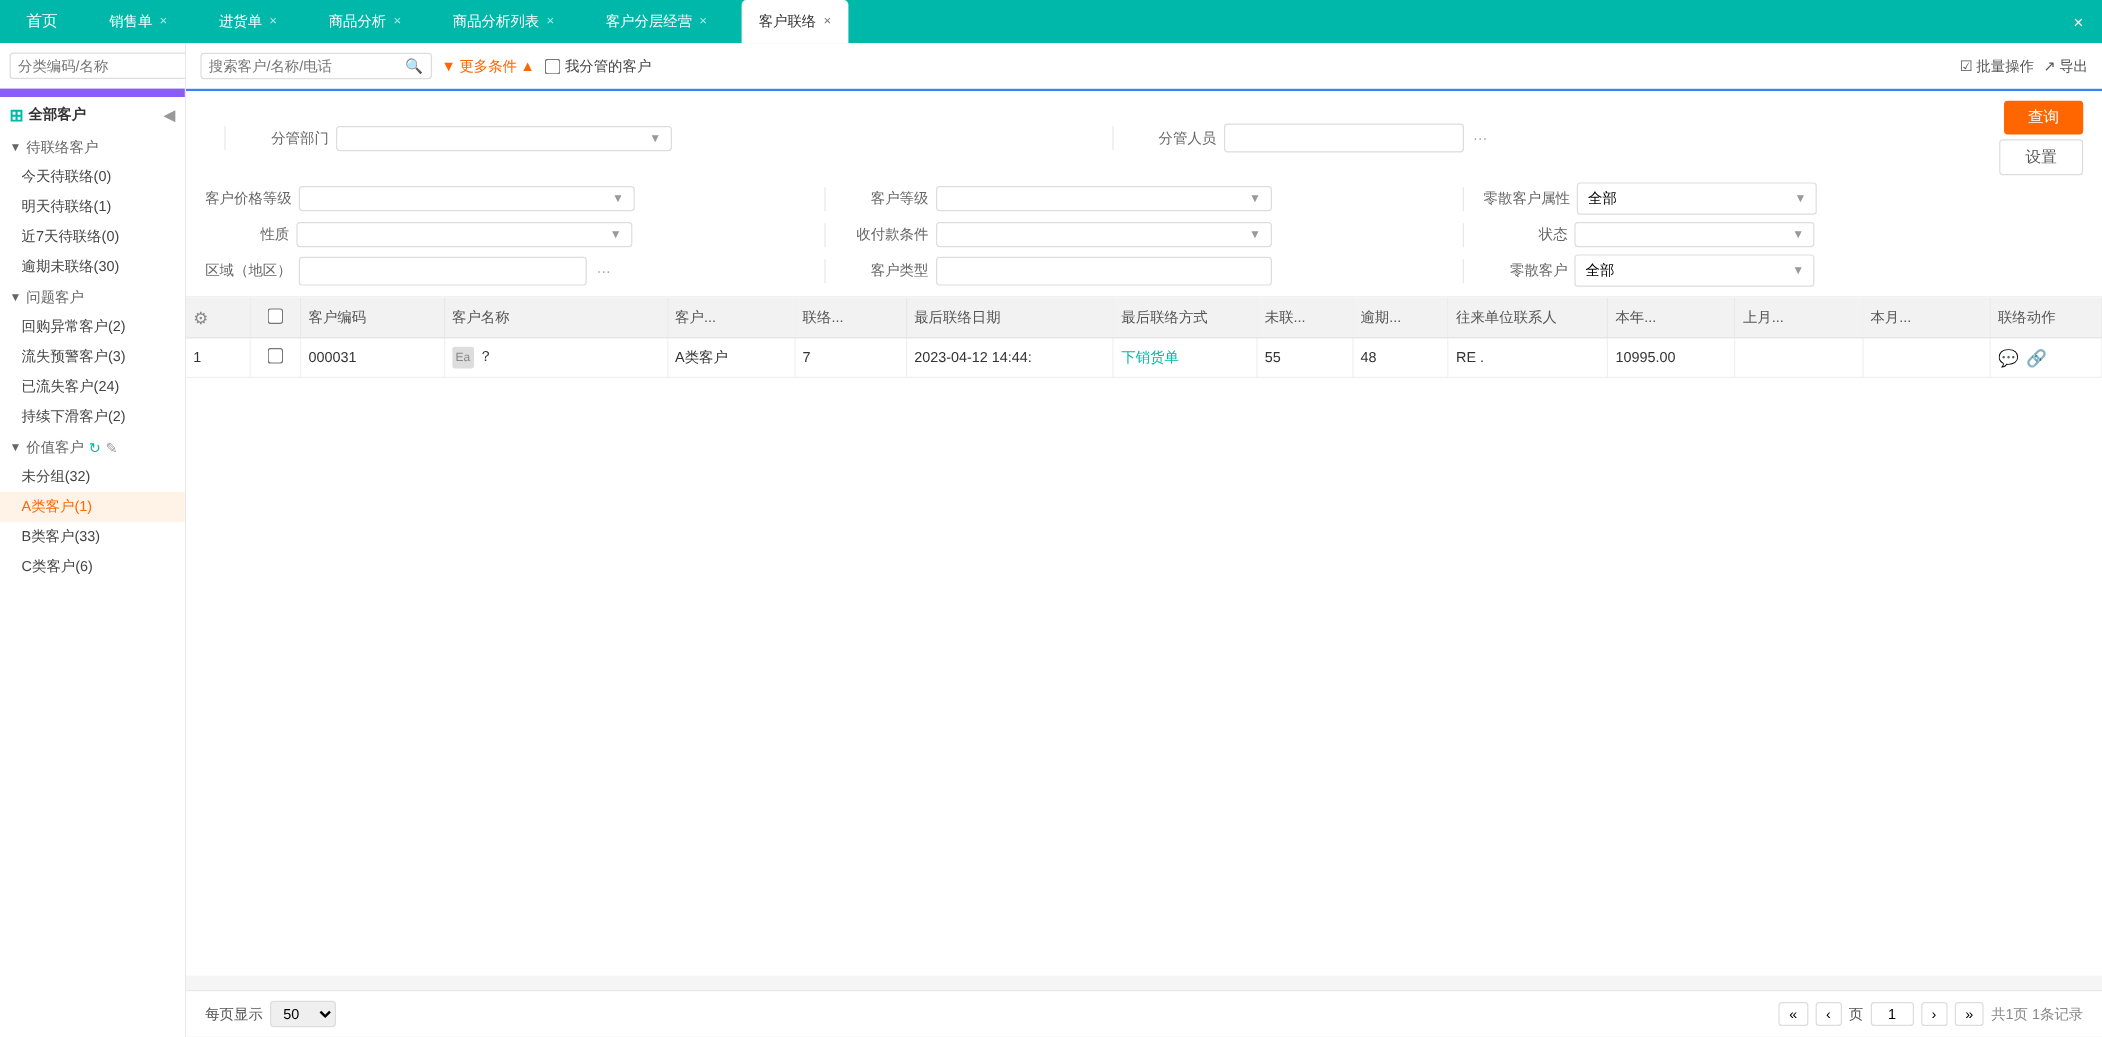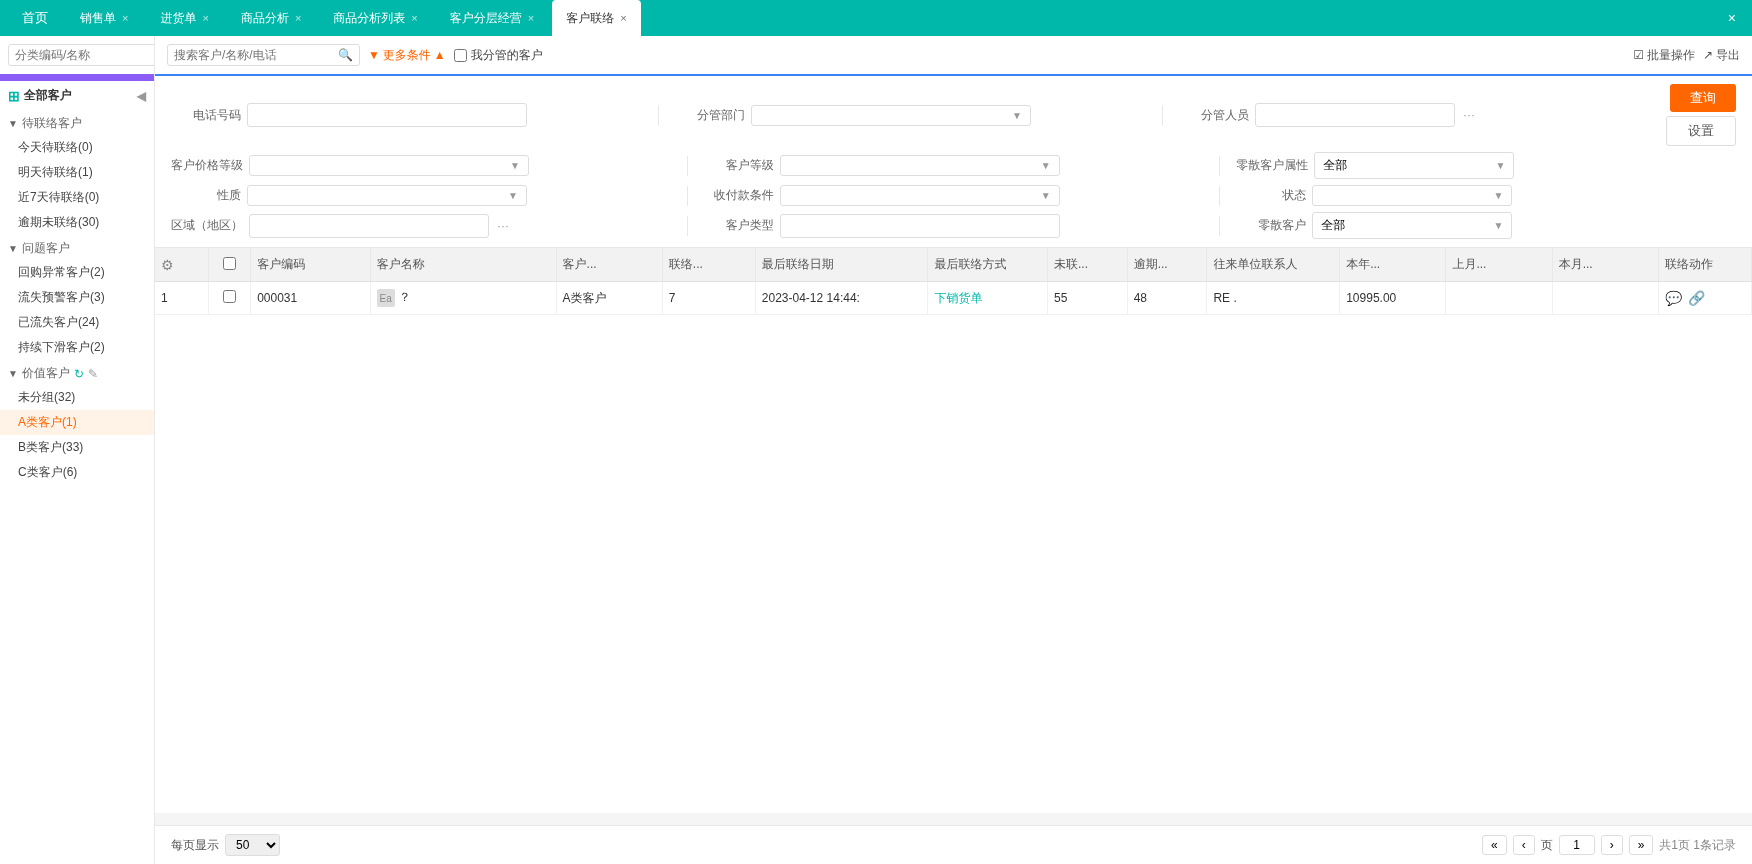--- a/index.html
+++ b/index.html
@@ -1,20 +1,20 @@
 <!DOCTYPE html>
 <html><head>
   <meta charset="utf-8">
   <style>
     * { box-sizing: border-box; margin: 0; padding: 0; font-family: 'Microsoft YaHei', Arial, sans-serif; font-size: 12px; }
     body { background: #f5f5f5; overflow: hidden; width: 1752px; height: 864px; }
 
     
     .top-nav {
-      display: flex; align-items: center; background: #00b8a9; height: 36px; padding: 0 8px; gap: 4px;
+      display: flex; align-items: center; background: #00b8a9; height: 36px; padding: 0 8px; gap: 15px;
     }
     .top-nav .nav-item {
       display: flex; align-items: center; padding: 0 14px; height: 36px; color: #fff; cursor: pointer;
       font-size: 13px; white-space: nowrap; position: relative;
     }
     .top-nav .nav-item.active {
       background: #fff; color: #333; border-radius: 4px 4px 0 0;
     }
     .top-nav .nav-item .close-x {
       margin-left: 6px; font-size: 11px; cursor: pointer; opacity: 0.7;
@@ -257,24 +257,20 @@
         <div class="export-btn">
           <span>↗</span>
           <span>导出</span>
         </div>
       </div>
     </div>
 
     <div class="adv-filter">
 
       <div class="adv-filter-row">
-        <div class="filter-field">
-          <span class="filter-label">电话号码</span>
-          <input type="text" class="filter-input" style="max-width: 280px;">
-        </div>
         <div class="filter-divider"></div>
         <div class="filter-field">
           <span class="filter-label">分管部门</span>
           <div class="filter-select" style="max-width:280px;">
             <span></span>
             <span class="caret">▼</span>
           </div>
         </div>
         <div class="filter-divider"></div>
         <div class="filter-field">

